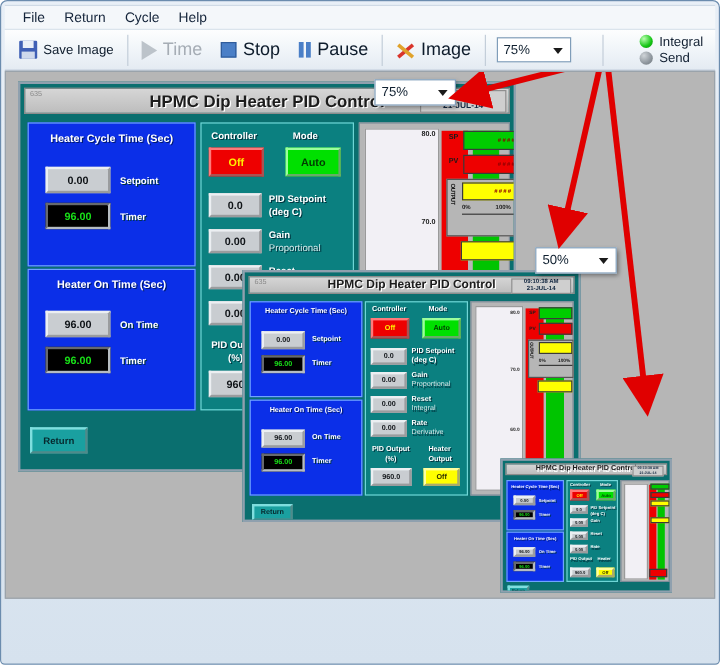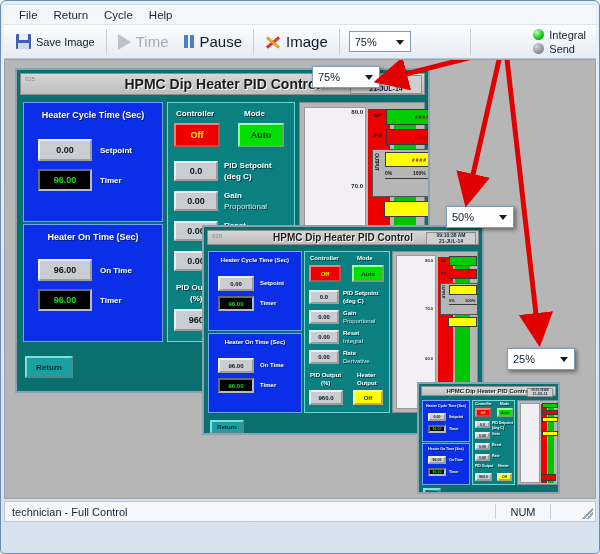--- a/index.html
+++ b/index.html
@@ -280,20 +280,24 @@
 
   <div id="toolbar">
     <div class="tb-btn small">
       <span class="ic-save"></span>
       <span>Save Image</span>
     </div>
     <div class="tb-sep"></div>
     <div class="tb-btn disabled">
       <span class="ic-play"></span>
       <span>Time</span>
+    </div>
+    <div class="tb-btn">
+      <span class="ic-stop"></span>
+      <span>Stop</span>
     </div>
     <div class="tb-btn">
       <span class="ic-pause">
           <i></i>
           <i></i>
         </span>
       <span>Pause</span>
     </div>
     <div class="tb-sep"></div>
     <div class="tb-btn">
@@ -573,43 +577,30 @@
     <div class="zoom-select" style="position:absolute; left:307px; top:6px; width:68px; height:22px; box-shadow:2px 2px 4px rgba(0,0,0,.45);">
       <span>75%</span>
       <span class="caret"></span>
     </div>
 
     <div class="zoom-select" style="position:absolute; left:441px; top:146px; width:68px; height:22px; box-shadow:2px 2px 4px rgba(0,0,0,.45);">
       <span>50%</span>
       <span class="caret"></span>
     </div>
 
-    <div class="zoom-select" style="position:absolute; left:502px; top:288px; width:68px; height:22px; box-shadow:2px 2px 4px rgba(0,0,0,.45);">
-      <span>25%</span>
-      <span class="caret"></span>
-    </div>
 
     <svg id="arrows" viewBox="0 0 600 440">
       <defs>
         <marker id="ah" markerWidth="7" markerHeight="7" refX="5.5" refY="3.5" orient="auto">
           <polygon points="0 0, 7 3.5, 0 7" fill="#e00000"></polygon>
         </marker>
       </defs>
 
       <path d="M 500 -12 L 382 18" stroke="#e00000" stroke-width="5" fill="none" marker-end="url(#ah)"></path>
 
       <path d="M 504 -10 L 470 140" stroke="#e00000" stroke-width="5" fill="none" marker-end="url(#ah)"></path>
 
       <path d="M 510 -8 L 543 282" stroke="#e00000" stroke-width="5" fill="none" marker-end="url(#ah)"></path>
     </svg>
   </div>
 
-  <div id="statusbar">
-    <div class="cell">technician - Full Control</div>
-    <div class="grow"></div>
-    <div class="sep"></div>
-    <div class="cell" style="width:54px; justify-content:center;">NUM</div>
-    <div class="sep"></div>
-    <div class="cell" style="width:26px;"></div>
-    <div class="grip"></div>
-  </div>
 
 </div>
 
 </body></html>

